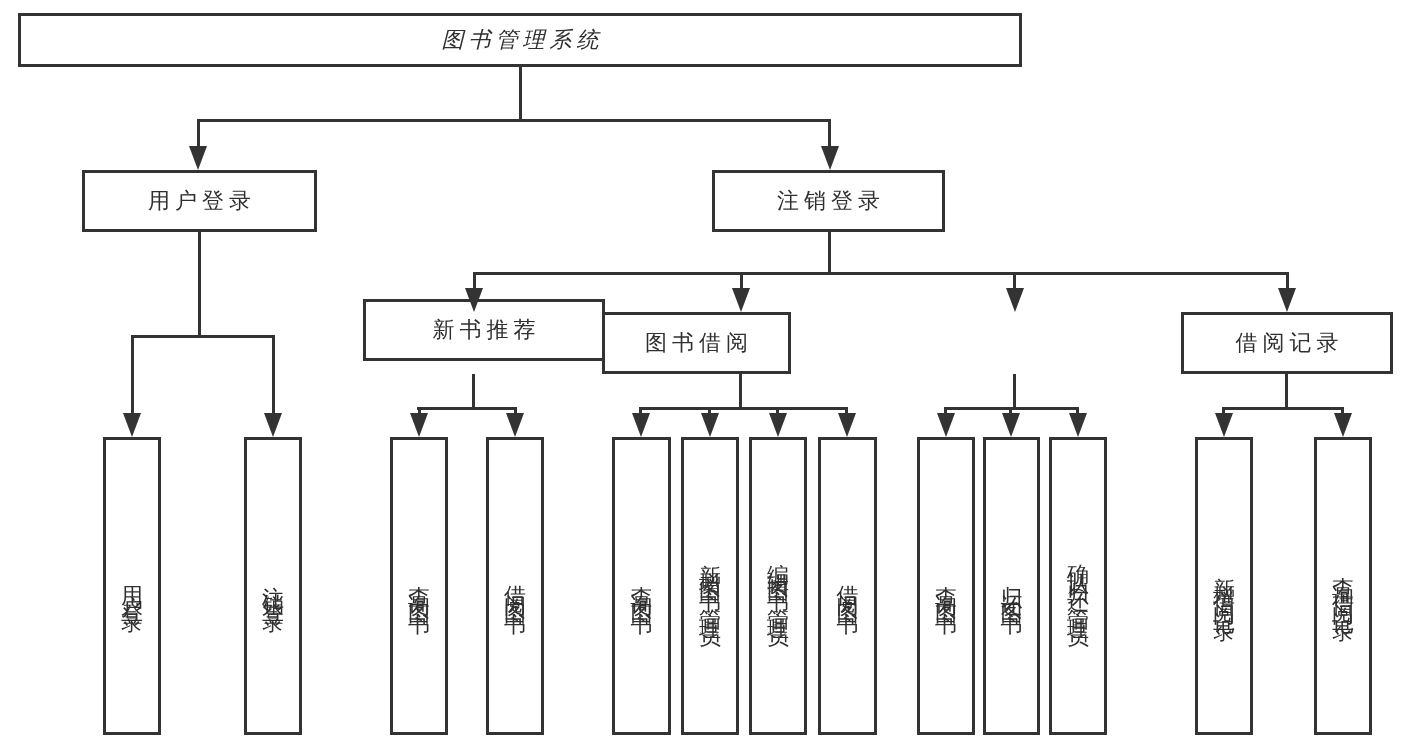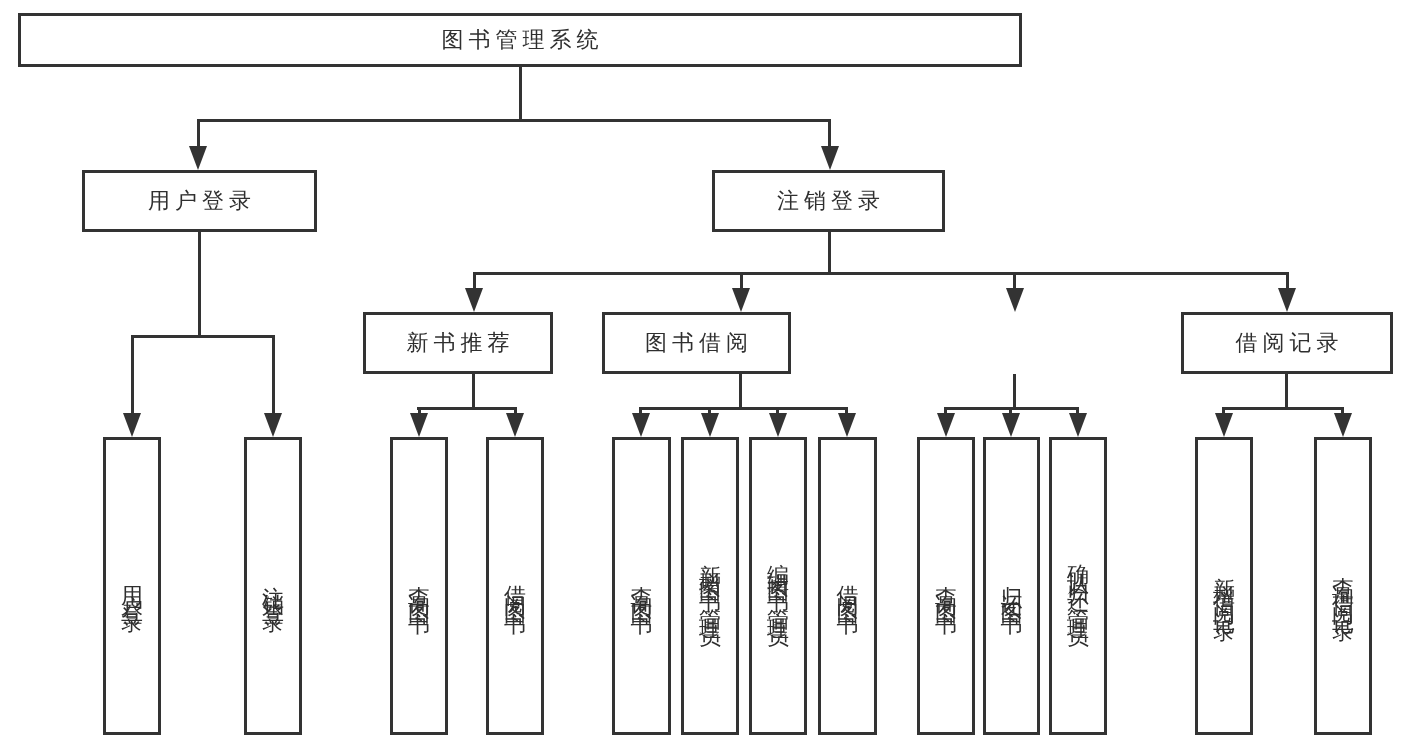--- a/index.html
+++ b/index.html
@@ -49,26 +49,26 @@
     letter-spacing: 1px;
     color: #b5b5b5;
     white-space: nowrap;
   }
 </style>
 </head>
 <body>
 
 <div id="canvas">
 
-  <div class="box box-h" style="left:18px; top:13px; width:1004px; height:54px;">图书管理系统</div>
+  <div class="box box-h" style="left:18px; top:13px; width:1004px; height:54px;font-style:italic;">图书管理系统</div>
 
   <div class="box box-h" style="left:82px; top:170px; width:235px; height:62px;">用户登录</div>
   <div class="box box-h" style="left:712px; top:170px; width:233px; height:62px;">注销登录</div>
 
-  <div class="box box-h" style="left:363px; top:312px; width:190px; height:62px;">新书推荐</div>
+  <div class="box box-h" style="left:363px; top:299px; width:242px; height:62px;">新书推荐</div>
   <div class="box box-h" style="left:602px; top:312px; width:189px; height:62px;">图书借阅</div>
   <div class="box box-h" style="left:1181px; top:312px; width:212px; height:62px;">借阅记录</div>
 
   <div class="box box-v" style="left:103px; top:437px; width:58px; height:298px;">
     <span class="vtext">用户登录</span>
   </div>
   <div class="box box-v" style="left:244px; top:437px; width:58px; height:298px;">
     <span class="vtext">注销登录</span>
   </div>
 

